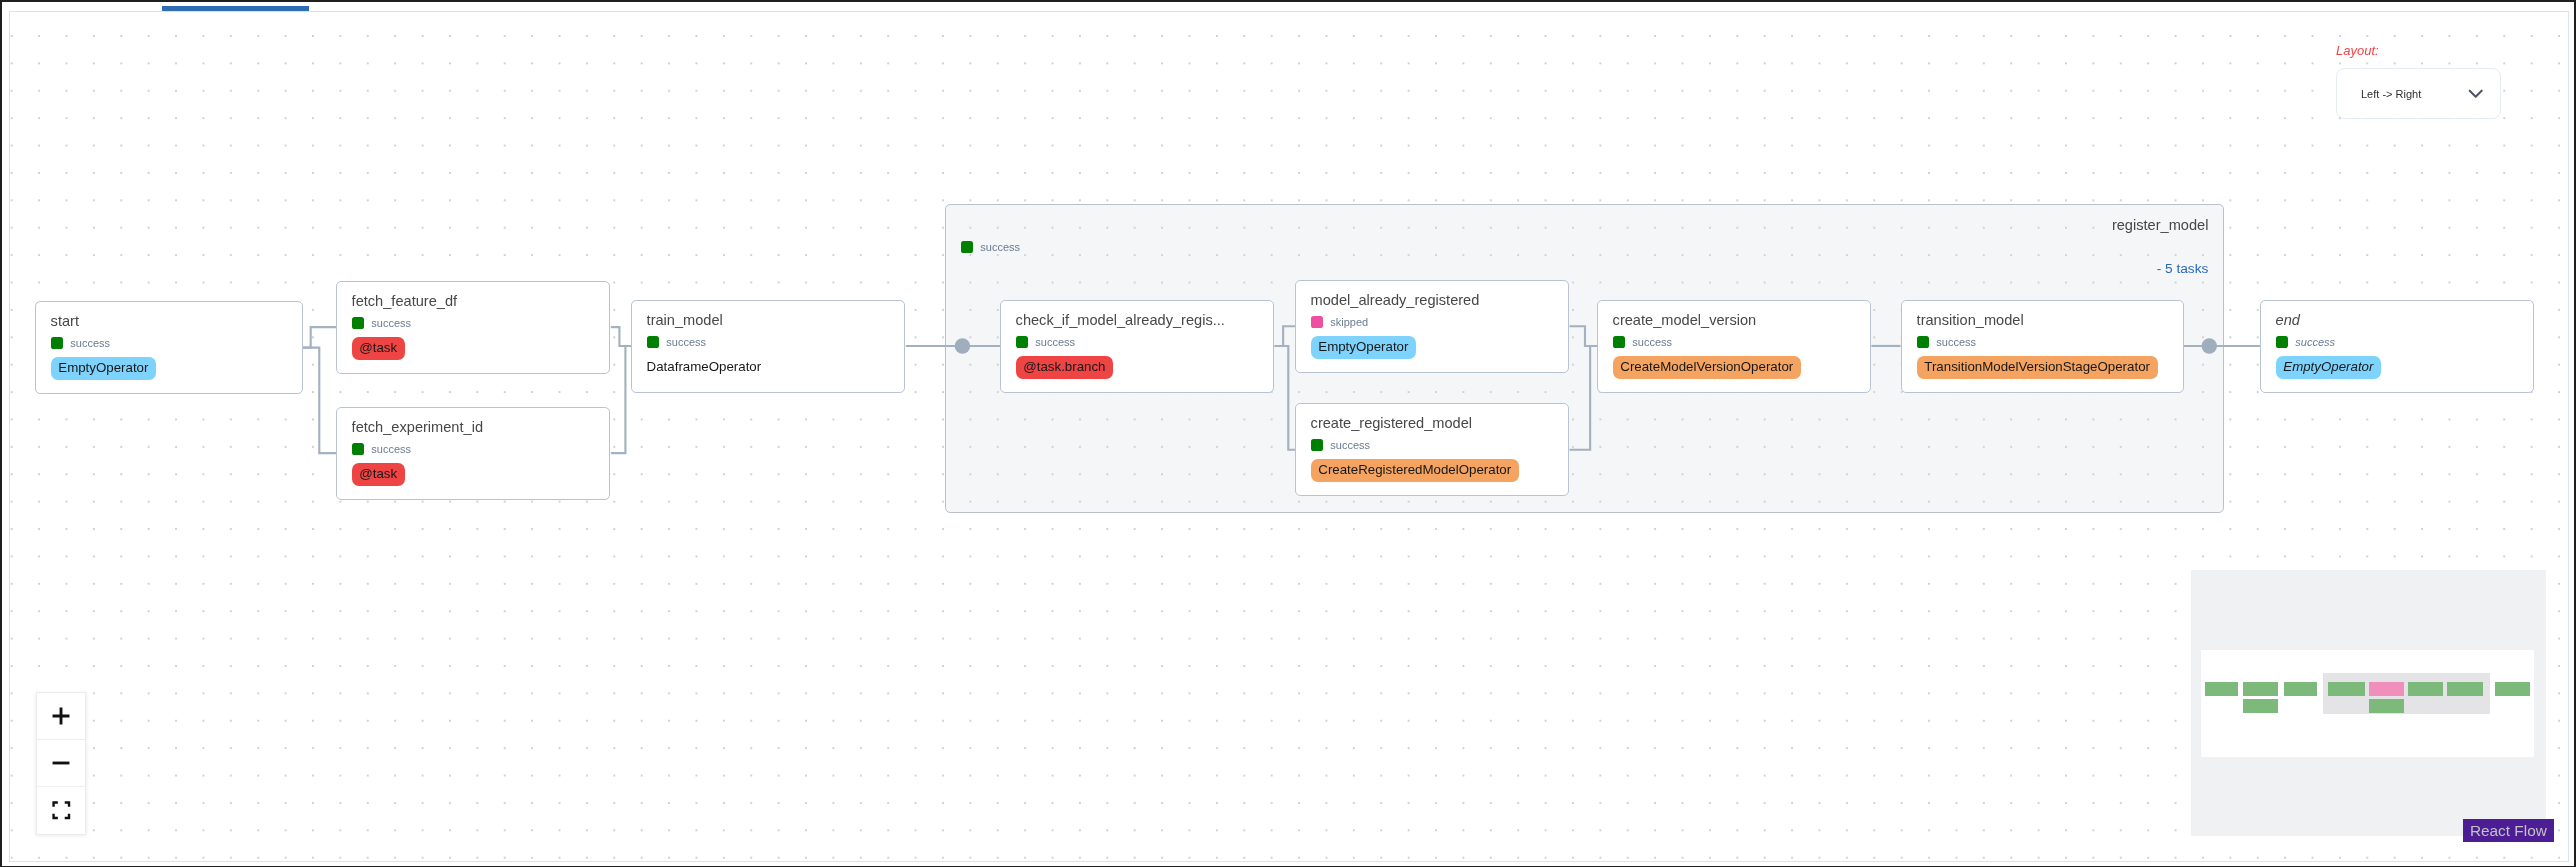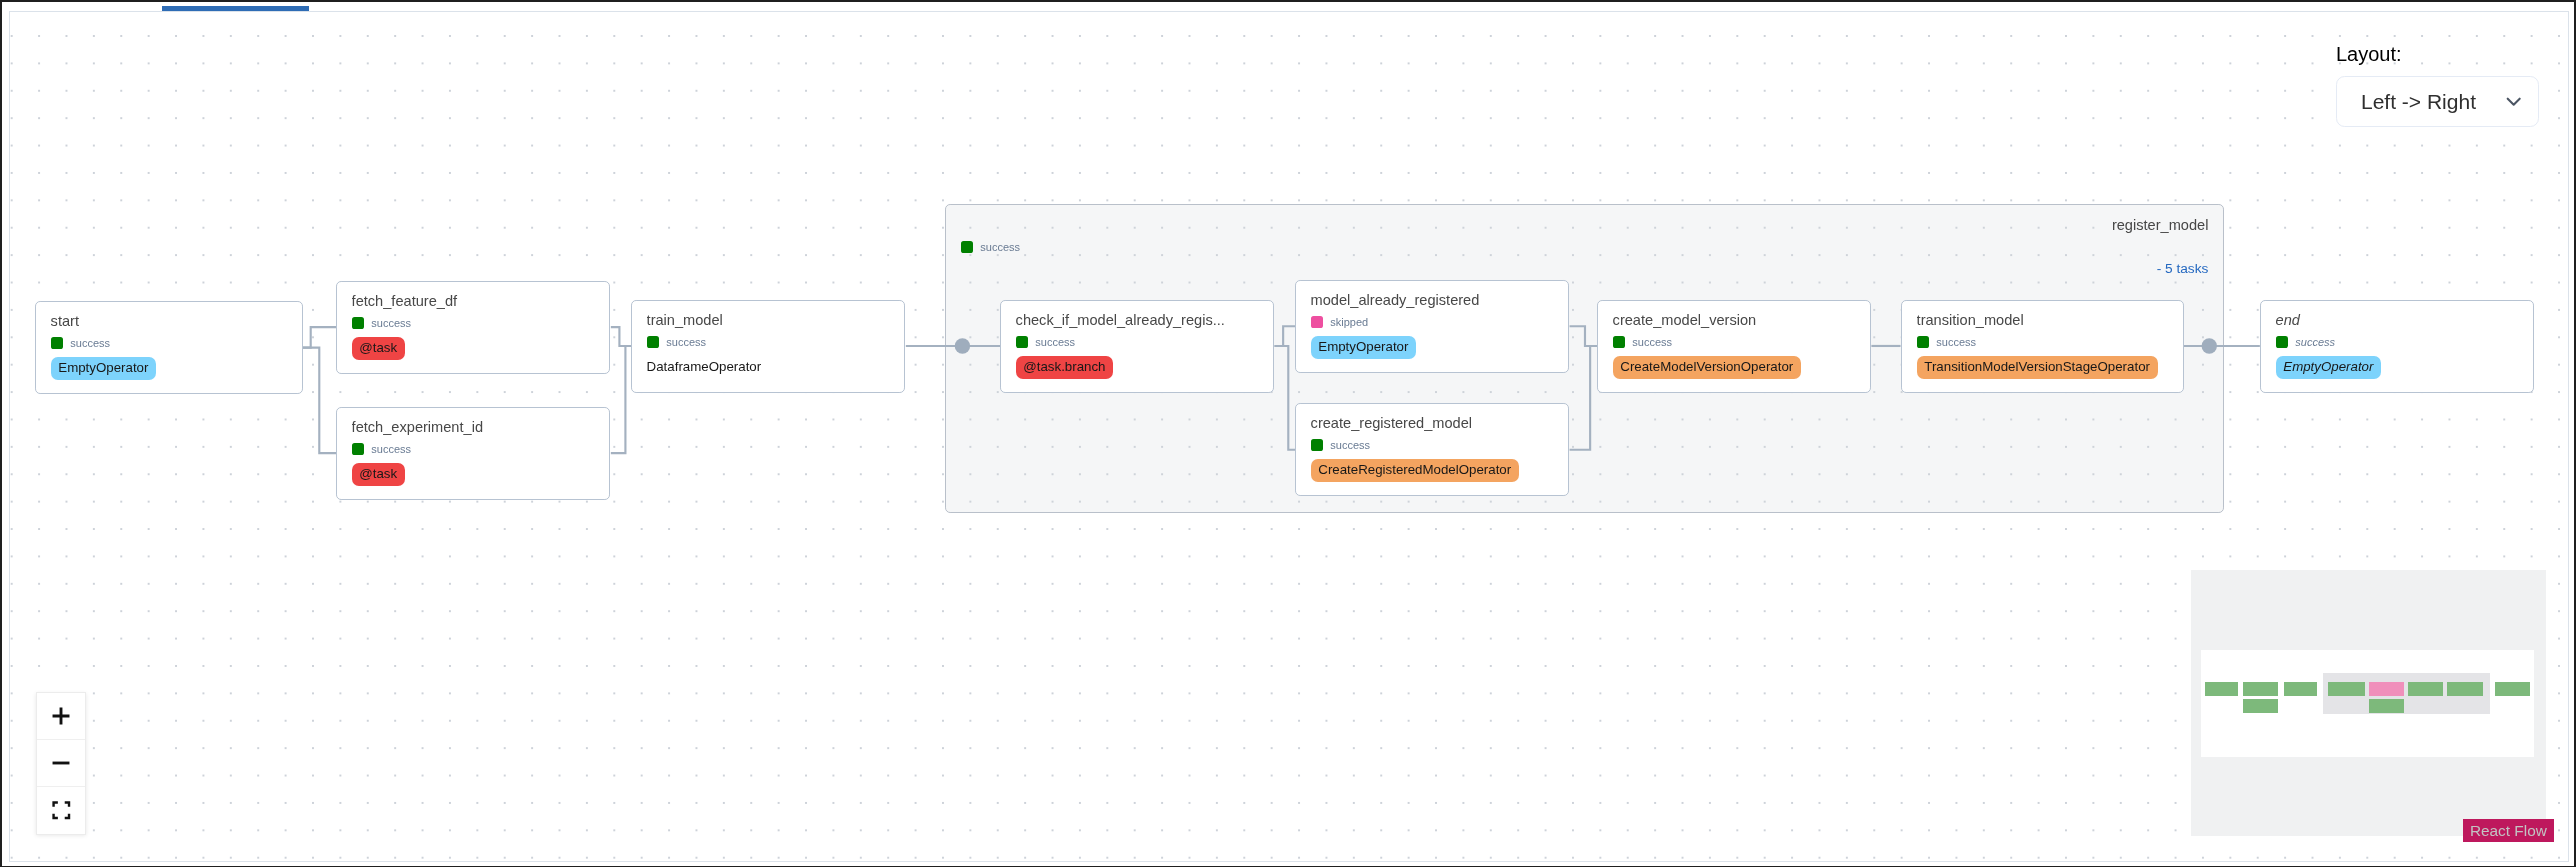--- a/index.html
+++ b/index.html
@@ -31,38 +31,38 @@
   .status-text{font-size:11px;color:#697b93;}
   .badge{display:inline-block;margin-top:5.1px;font-size:13.3px;line-height:16.3px;color:#181818;
         padding:3.4px 7.7px;border-radius:6.9px;max-width:257px;white-space:nowrap;}
   .badge-green{background:#7dd3fc;}
   .badge-pink{background:#ef4444;}
   .badge-orange{background:#f4a460;}
   .badge-plain{background:transparent;padding-left:0;padding-right:0;}
   .tasks-link{display:inline-block;margin-top:5.1px;font-size:13.7px;color:#2468c0;text-decoration:none;cursor:pointer;}
   
   .layout-wrap{position:absolute;left:2334px;top:41px;z-index:5;}
-  .layout-label{font-size:20px;color:#000000;}
-  .layout-select{margin-top:10.3px;width:203px;height:51px;box-sizing:border-box;background:#fff;
+  .layout-label{font-size:13px;color:#ef4444;font-style:italic;}
+  .layout-select{margin-top:10.3px;width:165px;height:51px;box-sizing:border-box;background:#fff;
         border:1.7px solid #e5ebf5;border-radius:8.6px;display:flex;align-items:center;
-        justify-content:space-between;padding:0 17px 0 24px;font-size:21px;color:#2f2f2f;cursor:pointer;}
+        justify-content:space-between;padding:0 17px 0 24px;font-size:11px;color:#2f2f2f;cursor:pointer;}
   
   .zoomctl{position:absolute;left:34px;top:690px;width:48px;background:#fff;z-index:5;
         border:0.9px solid #ececec;box-shadow:0 0.9px 4.3px rgba(0,0,0,0.10);}
   .zbtn{width:100%;height:47px;box-sizing:border-box;display:flex;align-items:center;
         justify-content:center;background:#fff;border:none;border-bottom:0.9px solid #efefef;cursor:pointer;padding:0;}
   .zbtn:last-child{border-bottom:none;}
   
   .minimap{position:absolute;left:2189px;top:568px;width:355px;height:266px;background:#f0f1f2;z-index:4;}
   .mm-viewport{position:absolute;left:10.3px;top:80px;width:333px;height:107px;background:#ffffff;}
   .mm-group{position:absolute;background:#e4e4e7;}
   .mm-node{position:absolute;height:13.7px;}
   .mm-green{background:#7db97b;}
   .mm-pink{background:#f08fbb;}
-  .attribution{position:absolute;left:2461px;top:817px;z-index:6;background:#be185d;
+  .attribution{position:absolute;left:2461px;top:817px;z-index:6;background:#4c1d95;
         padding:2.6px 6.9px;font-size:15.4px;color:#c3c3c3;}
 </style>
 </head>
 <body>
 
 <div class="page">
 
   <div class="tab-indicator"></div>
 
   <div class="pane-border"></div>

